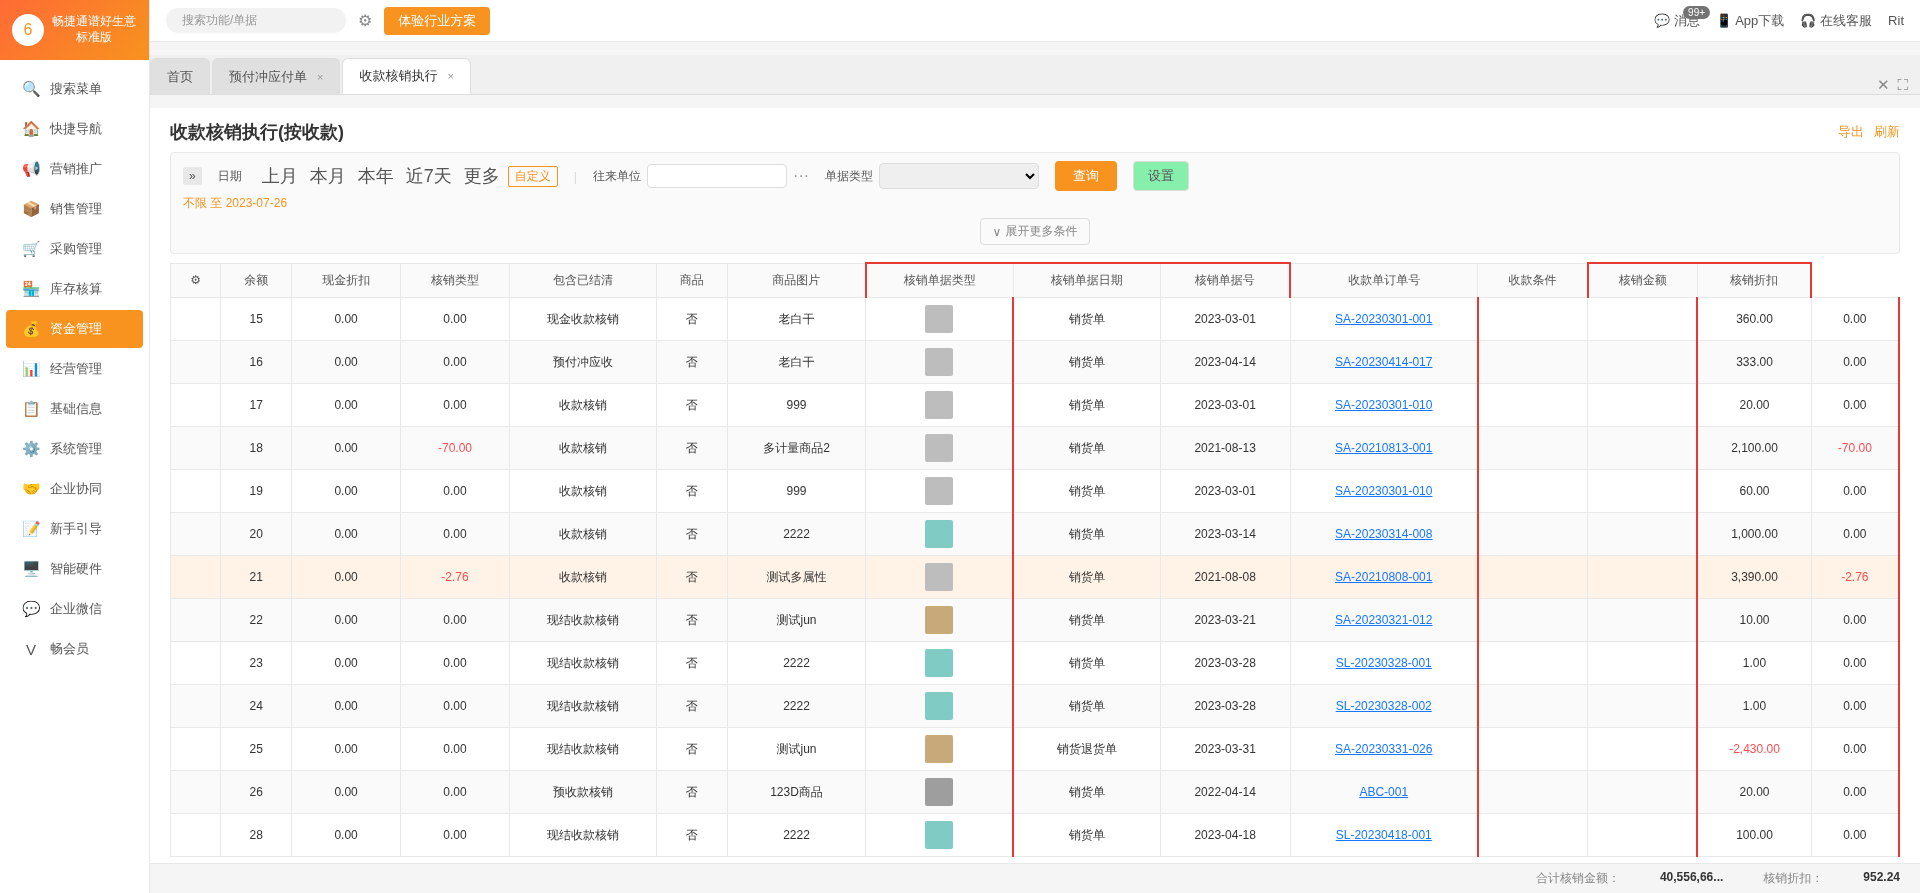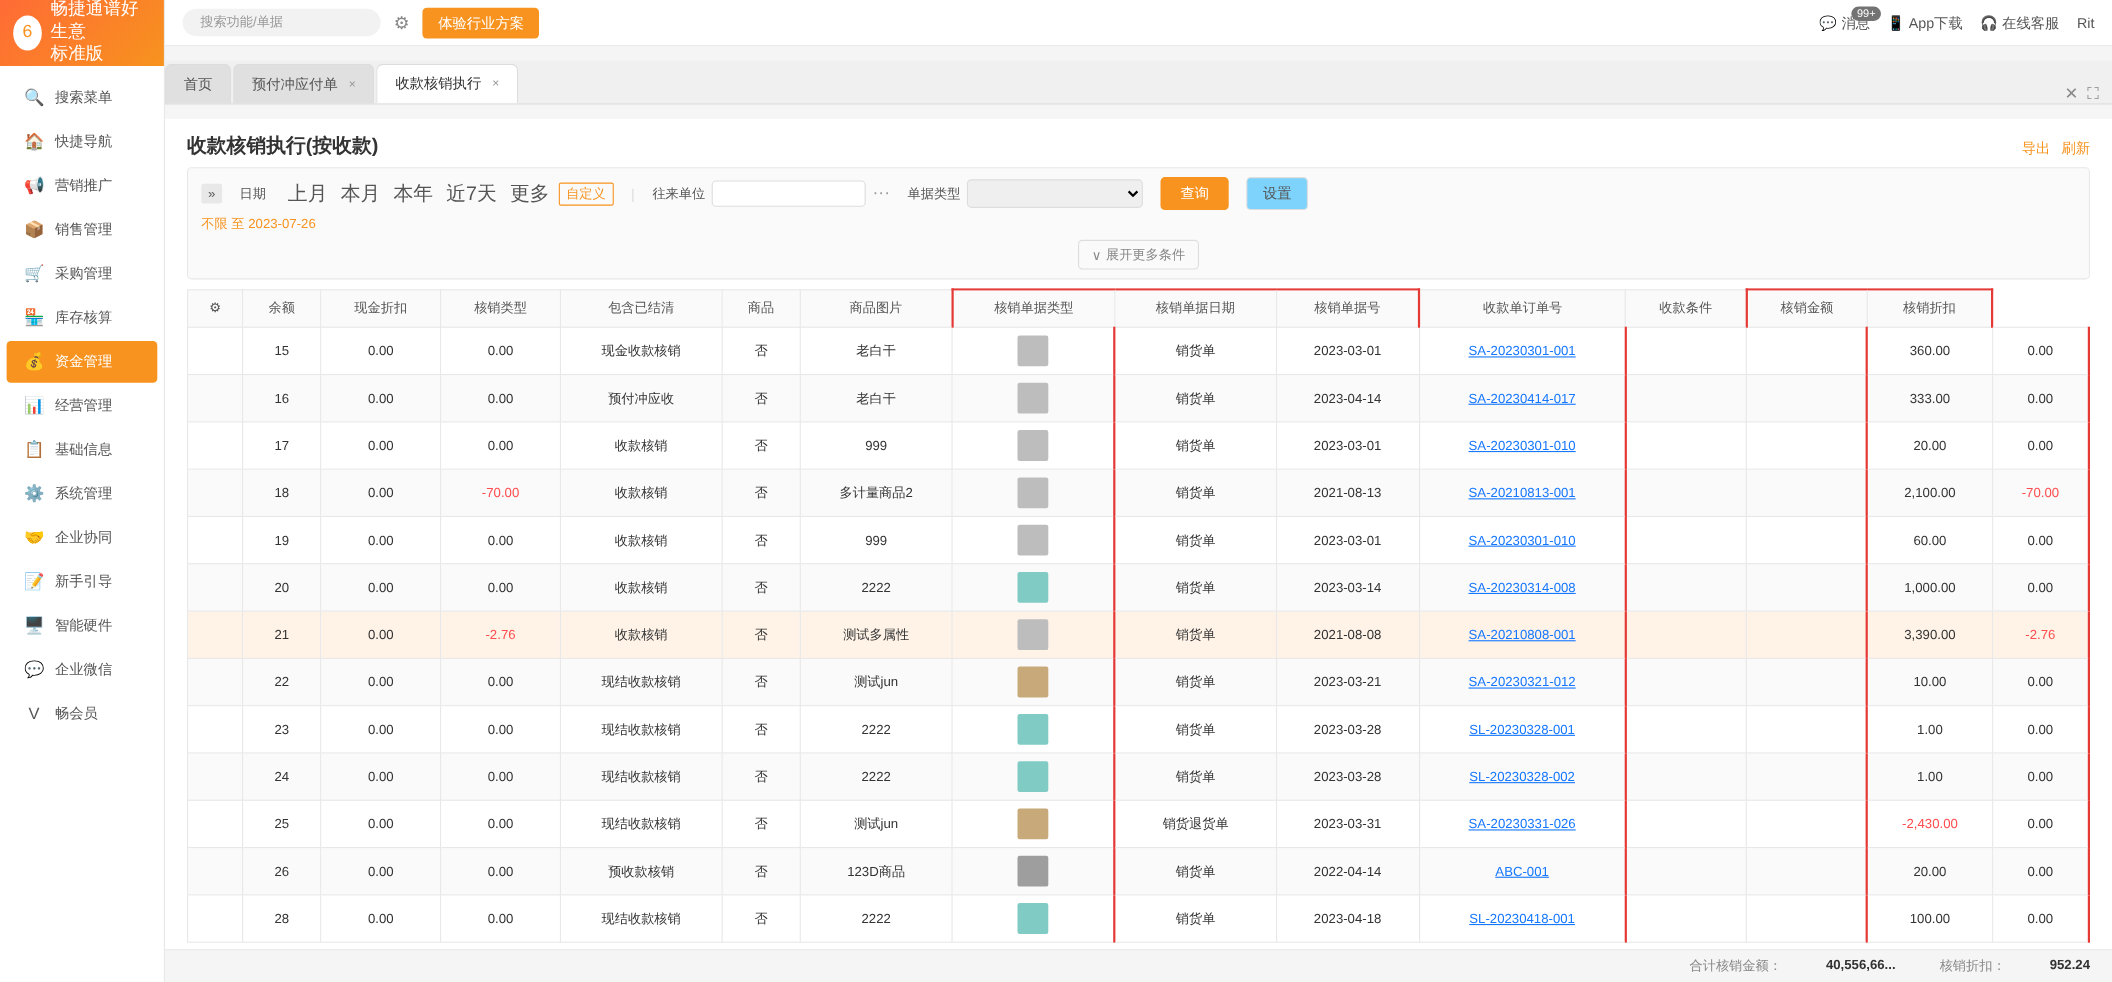--- a/index.html
+++ b/index.html
@@ -29,22 +29,23 @@
       background: #fff;
       border-radius: 50%;
       display: flex;
       align-items: center;
       justify-content: center;
       font-size: 16px;
       color: #f7931e;
     }
     .sidebar-logo-text {
       color: #fff;
-      font-size: 16px;
+      font-size: 12px;
       line-height: 1.3;
+      text-align: center;
     }
     .sidebar-menu {
       flex: 1;
       overflow-y: auto;
       padding: 8px 0;
     }
     .sidebar-item {
       display: flex;
       align-items: center;
       padding: 10px 16px;
@@ -133,21 +134,21 @@
     .page-content {
       flex: 1;
       background: #fff;
       overflow: hidden;
       display: flex;
       flex-direction: column;
     }
     .page-header {
       padding: 12px 20px 8px;
       display: flex;
-      align-items: flex-end;
+      align-items: center;
       justify-content: space-between;
     }
     .page-title { font-size: 18px; font-weight: bold; color: #333; }
     .page-header-actions { display: flex; gap: 10px; }
     .btn-export, .btn-refresh {
       display: flex; align-items: center; gap: 4px;
       border: none; background: none; cursor: pointer; font-size: 13px; color: #f7931e;
     }
 
     
@@ -179,21 +180,21 @@
       font-size: 18px; color: #555; cursor: pointer; padding: 2px 4px;
     }
     .filter-custom { color: #f7931e; font-size: 12px; border: 1px solid #f7931e; border-radius: 2px; padding: 1px 6px; cursor: pointer; }
     .filter-date-limit { color: #f7931e; font-size: 12px; margin-top: 2px; }
     .filter-sep { color: #ddd; }
     .filter-input-group { display: flex; align-items: center; gap: 6px; }
     .filter-input { border: 1px solid #ddd; border-radius: 4px; padding: 4px 8px; font-size: 12px; width: 140px; color: #555; }
     .filter-dots { color: #999; font-size: 16px; }
     .filter-type-select { border: 1px solid #ddd; border-radius: 4px; padding: 4px 8px; font-size: 12px; width: 160px; }
     .btn-query { background: #f7931e; color: #fff; border: none; border-radius: 4px; padding: 6px 18px; cursor: pointer; font-size: 13px; }
-    .btn-settings { background: #7dd3fc; color: #555; border: 1px solid #ddd; border-radius: 4px; padding: 5px 14px; cursor: pointer; font-size: 13px; }
+    .btn-settings { background: #86efac; color: #555; border: 1px solid #ddd; border-radius: 4px; padding: 5px 14px; cursor: pointer; font-size: 13px; }
     .expand-more-btn {
       display: flex; align-items: center; gap: 4px;
       border: none; background: none; cursor: pointer; font-size: 12px; color: #888;
       margin: 6px auto 0;
       padding: 4px 12px;
       border: 1px solid #ddd;
       border-radius: 4px;
     }
 
     

